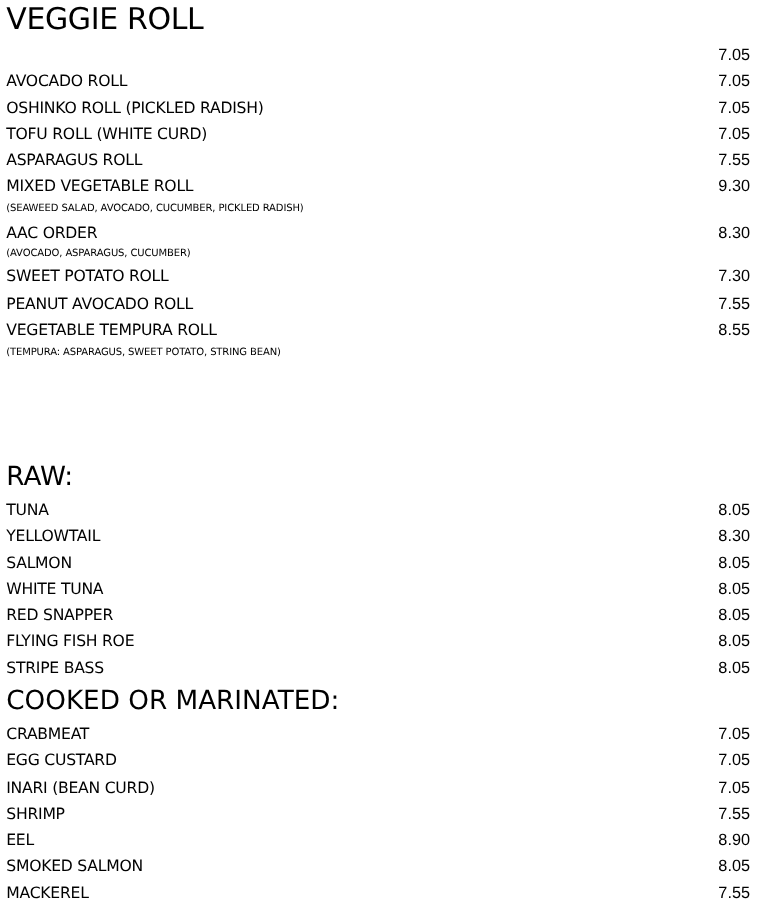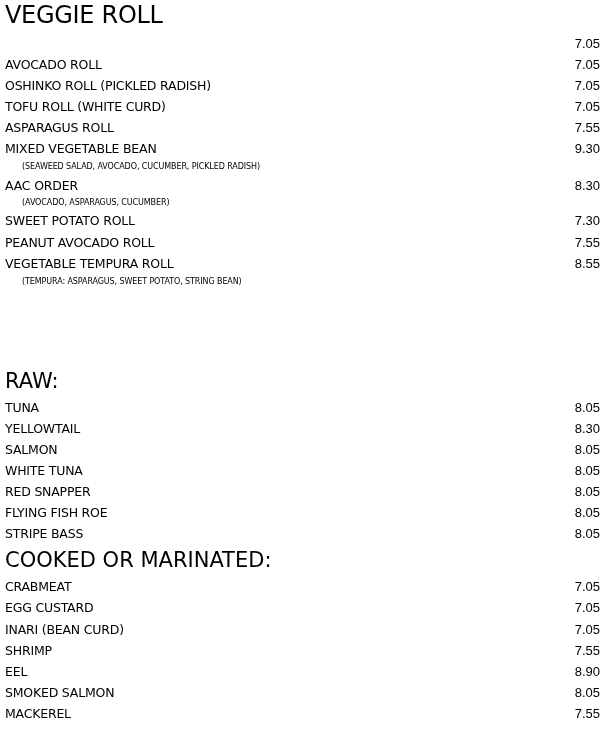--- a/index.html
+++ b/index.html
@@ -20,21 +20,21 @@
     .row {
       position: absolute; left: 5px; right: 5px; height: 21px;
       font-size: 12.5px; line-height: 21px;
     }
     .row .name { position: absolute; left: 0; white-space: nowrap; letter-spacing: -0.2px; }
     .row .price {
       position: absolute; right: 3px; font-family: "Liberation Sans", sans-serif;
       font-size: 13px;
     }
     .note {
-      position: absolute; left: 22px; font-size: 8px; line-height: 12px;
+      position: absolute; left: 5px; font-size: 8px; line-height: 12px;
       white-space: nowrap; letter-spacing: -0.1px; text-align: right;
     }
   </style>
 </head>
 <body>
 
 <div class="page">
 
   <div class="h1" style="top:1px">VEGGIE ROLL</div>
 
@@ -51,21 +51,21 @@
   </div>
   <div class="row" style="top:96px">
     <span class="name">TOFU ROLL (WHITE CURD)</span>
     <span class="price">7.05</span>
   </div>
   <div class="row" style="top:117px">
     <span class="name">ASPARAGUS ROLL</span>
     <span class="price">7.55</span>
   </div>
   <div class="row" style="top:138px">
-    <span class="name">MIXED VEGETABLE BEAN</span>
+    <span class="name">MIXED VEGETABLE ROLL</span>
     <span class="price">9.30</span>
   </div>
   <div class="note" style="top:161px">(SEAWEED SALAD, AVOCADO, CUCUMBER, PICKLED RADISH)</div>
   <div class="row" style="top:175px">
     <span class="name">AAC ORDER</span>
     <span class="price">8.30</span>
   </div>
   <div class="note" style="top:197px">(AVOCADO, ASPARAGUS, CUCUMBER)</div>
   <div class="row" style="top:210px">
     <span class="name">SWEET POTATO ROLL</span>

